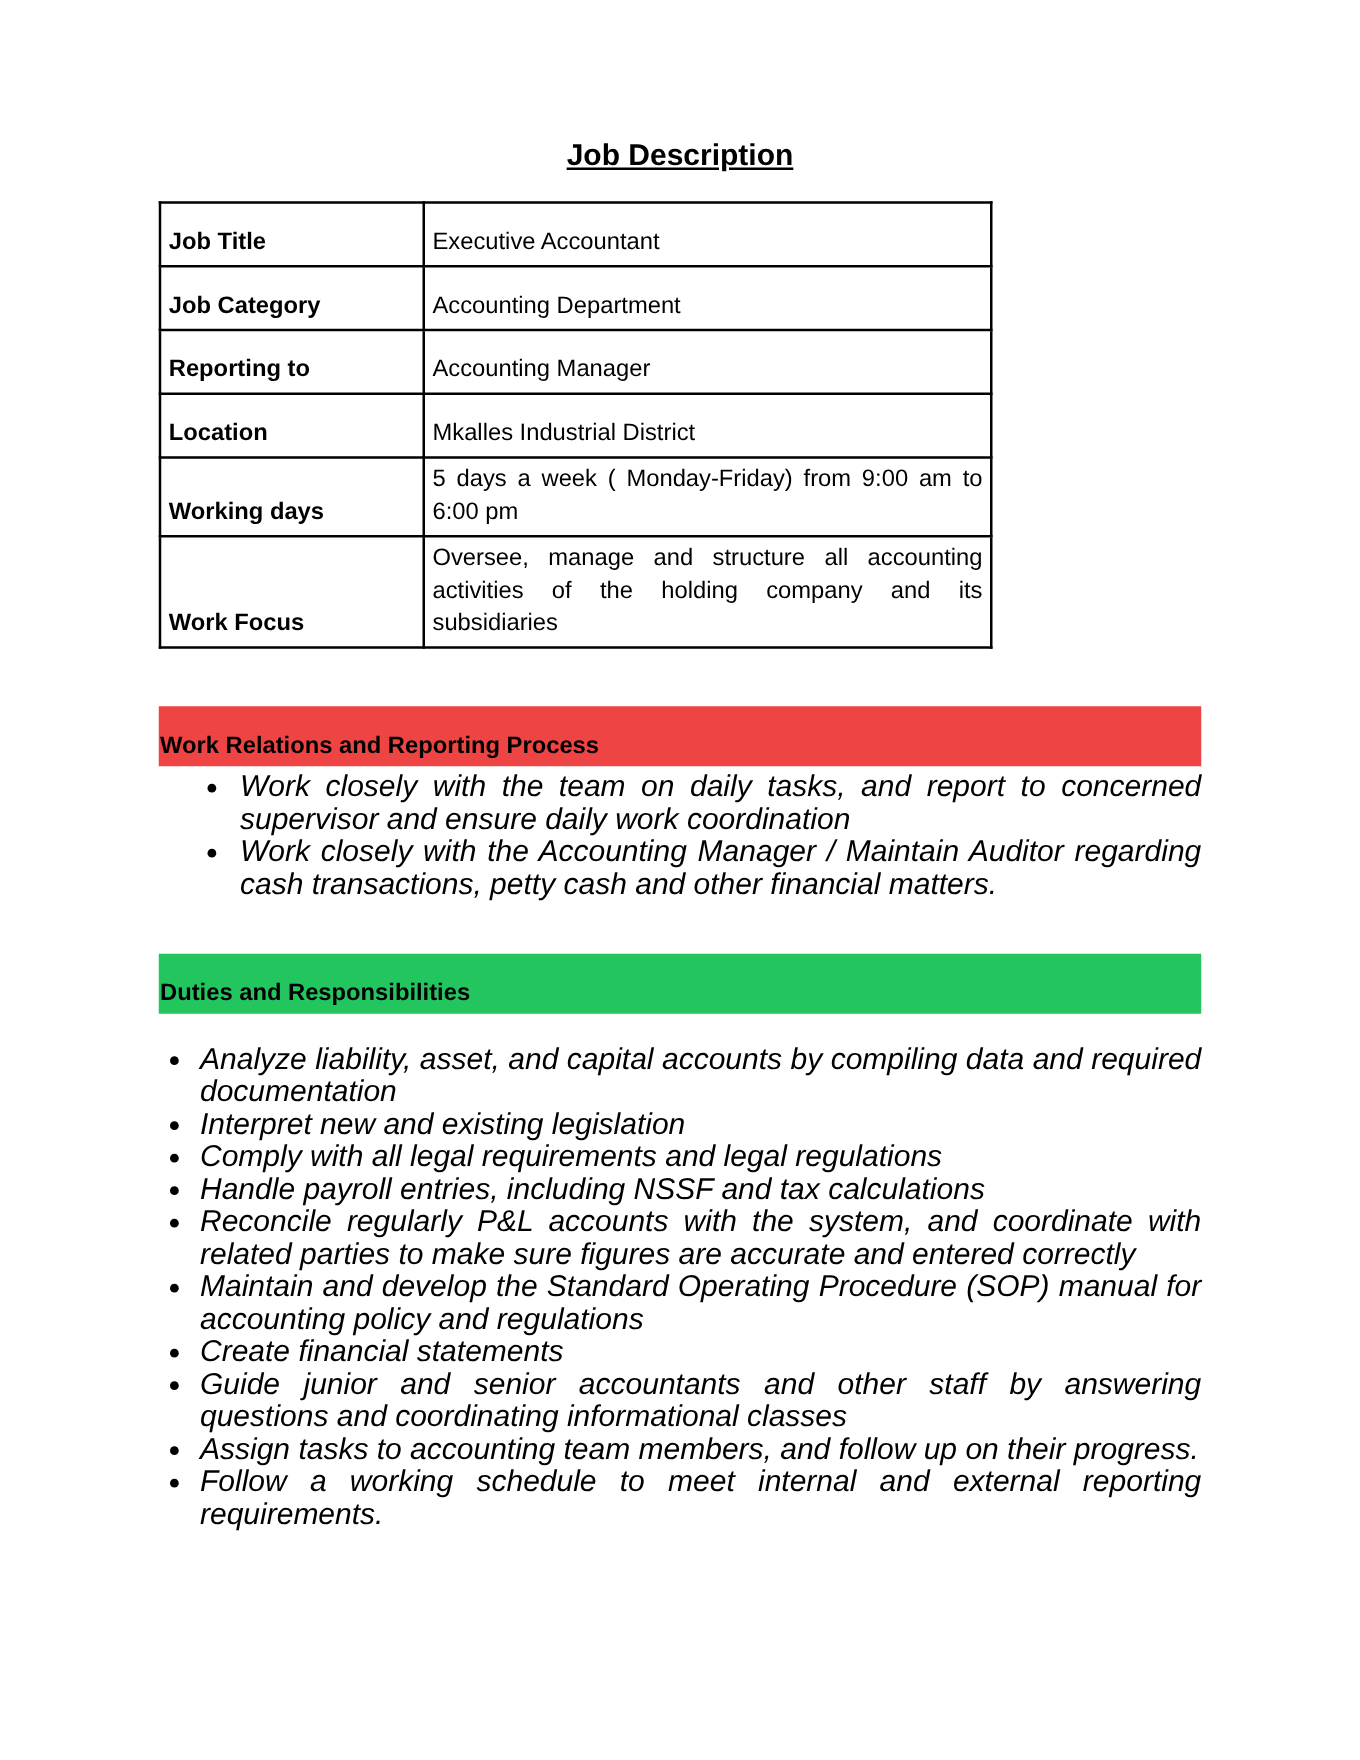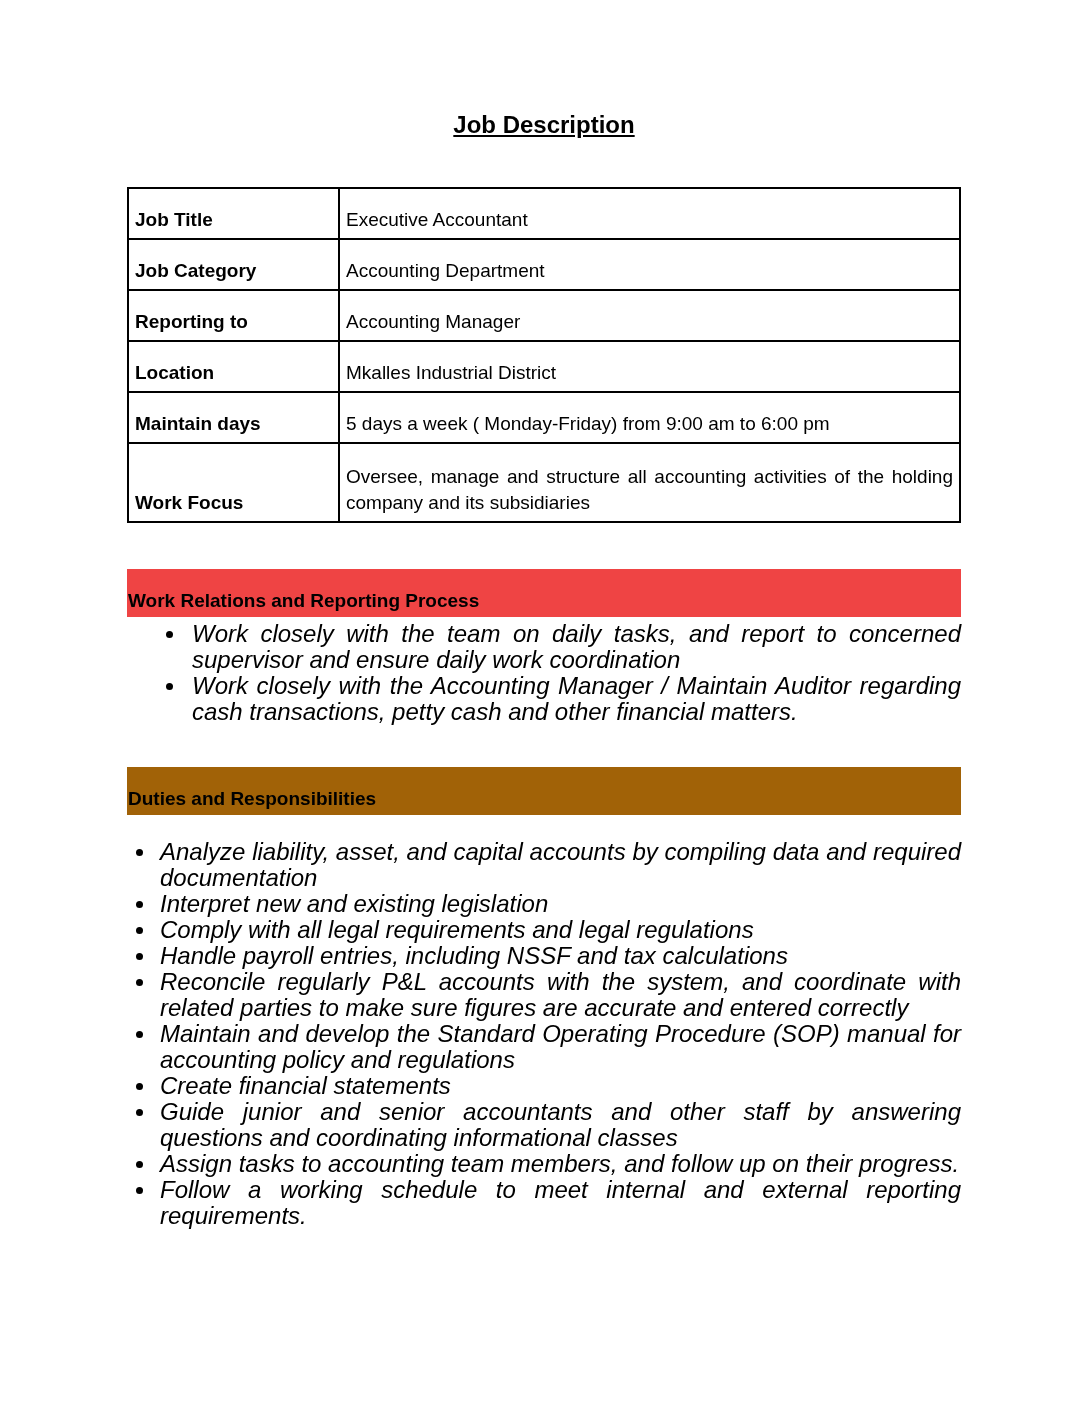--- a/index.html
+++ b/index.html
@@ -23,23 +23,23 @@
   .doc-title {
     margin: 0;
     padding-top: 112px;
     font-size: 24px;
     line-height: 26px;
     font-weight: bold;
     text-align: center;
     text-decoration: underline;
   }
   table.job-table {
-    margin-top: 49px;
+    margin-top: 23px;
     border-collapse: collapse;
-    width: 834px;
+    width: 667px;
     table-layout: fixed;
     border-radius: 32px;
   }
   table.job-table td {
     border: 2px solid #000000;
     vertical-align: bottom;
     padding: 4px 6px 5px 6px;
     font-size: 19px;
     line-height: 26px;
   }
@@ -109,40 +109,40 @@
           </tr>
           <tr>
             <td class="label">Reporting to</td>
             <td class="value">Accounting Manager</td>
           </tr>
           <tr>
             <td class="label">Location</td>
             <td class="value">Mkalles Industrial District</td>
           </tr>
           <tr>
-            <td class="label">Maintain days</td>
+            <td class="label">Working days</td>
             <td class="value">5 days a week ( Monday-Friday) from 9:00 am to 6:00 pm</td>
           </tr>
           <tr>
             <td class="label">Work Focus</td>
             <td class="value">Oversee, manage and structure all accounting activities of the holding company and its subsidiaries</td>
           </tr>
         </tbody>
     </table>
 
     <section class="sec-1">
       <div class="section-heading" style="background: #ef4444;">Work Relations and Reporting Process</div>
       <ul class="bullets indent-deep">
           <li>Work closely with the team on daily tasks, and report to concerned supervisor and ensure daily work coordination</li>
           <li>Work closely with the Accounting Manager / Maintain Auditor regarding cash transactions, petty cash and other financial matters.</li>
         </ul>
     </section>
 
     <section class="sec-2">
-      <div class="section-heading" style="background: #a16207;">Duties and Responsibilities</div>
+      <div class="section-heading" style="background: #22c55e;">Duties and Responsibilities</div>
       <ul class="bullets indent-shallow">
           <li>Analyze liability, asset, and capital accounts by compiling data and required documentation</li>
           <li>Interpret new and existing legislation</li>
           <li>Comply with all legal requirements and legal regulations</li>
           <li>Handle payroll entries, including NSSF and tax calculations</li>
           <li>Reconcile regularly P&amp;L accounts with the system, and coordinate with related parties to make sure figures are accurate and entered correctly</li>
           <li>Maintain and develop the Standard Operating Procedure (SOP) manual for accounting policy and regulations</li>
           <li>Create financial statements</li>
           <li>Guide junior and senior accountants and other staff by answering questions and coordinating informational classes</li>
           <li>Assign tasks to accounting team members, and follow up on their progress.</li>

